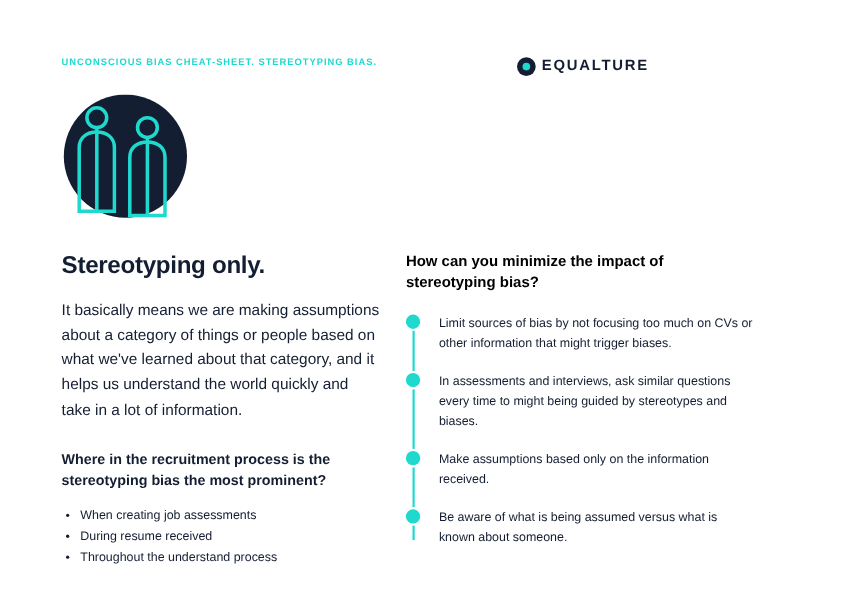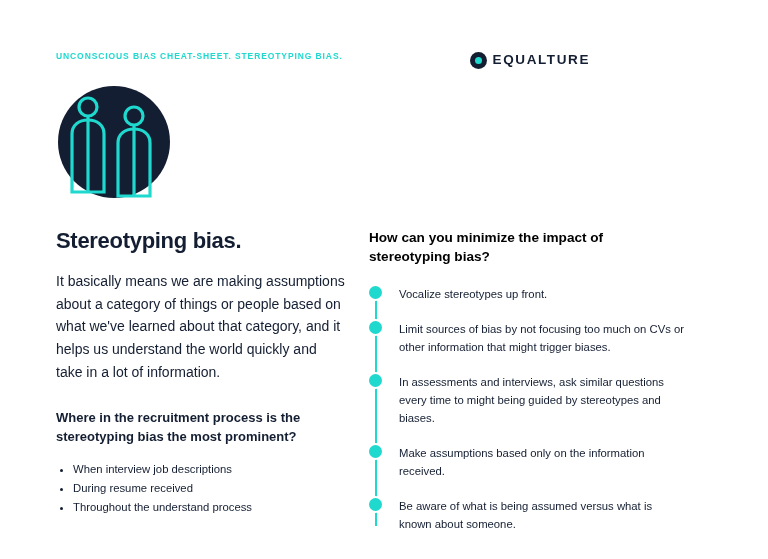--- a/index.html
+++ b/index.html
@@ -180,39 +180,35 @@
         <path d="M22 48 L22 106 L54 106 L54 48 C54 39 47 34 38 34 C29 34 22 39 22 48 Z"></path>
 
         <circle cx="84" cy="30" r="9"></circle>
         <path d="M84 39 L84 110"></path>
         <path d="M68 57 L68 110 L100 110 L100 57 C100 48 93 43 84 43 C75 43 68 48 68 57 Z"></path>
       </g>
     </svg>
   </div>
 
   <div class="left-col">
-    <h1 class="title">Stereotyping bias.</h1>
+    <h1 class="title">Stereotyping only.</h1>
     <p class="body-text">It basically means we are making assumptions about a category of things or people based on what we've learned about that category, and it helps us understand the world quickly and take in a lot of information.</p>
     <h2 class="subhead">Where in the recruitment process is the stereotyping bias the most prominent?</h2>
     <ul class="bullets">
-      <li>When interview job descriptions</li>
+      <li>When creating job assessments</li>
       <li>During resume received</li>
       <li>Throughout the understand process</li>
     </ul>
   </div>
 
   <div class="right-col">
     <h2 class="right-head">How can you minimize the impact of stereotyping bias?</h2>
     <div class="timeline">
       <div class="rail"></div>
 
-      <div class="tl-item">
-        <span class="tl-dot"></span>
-        <div class="tl-text">Vocalize stereotypes up front.</div>
-      </div>
 
       <div class="tl-item">
         <span class="tl-dot"></span>
         <div class="tl-text">Limit sources of bias by not focusing too much on CVs or other information that might trigger biases.</div>
       </div>
 
       <div class="tl-item">
         <span class="tl-dot"></span>
         <div class="tl-text">In assessments and interviews, ask similar questions every time to might being guided by stereotypes and biases.</div>
       </div>

